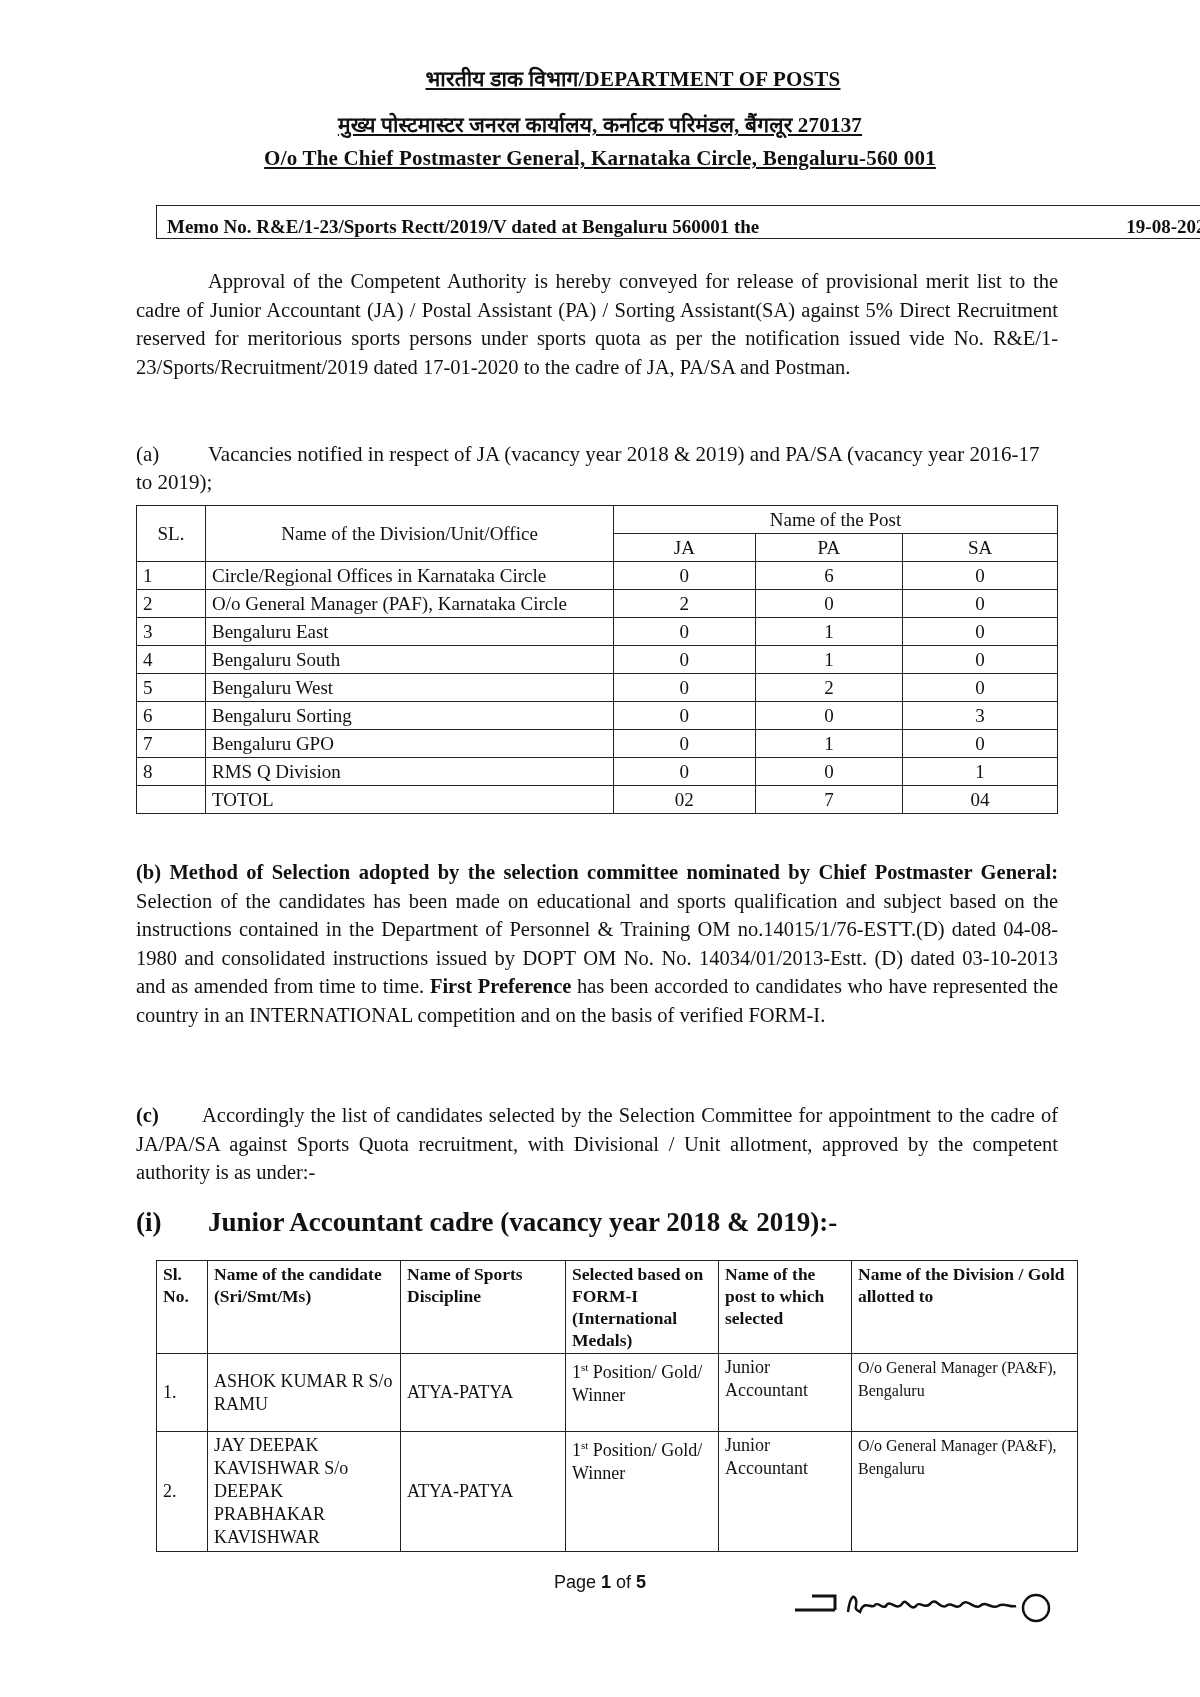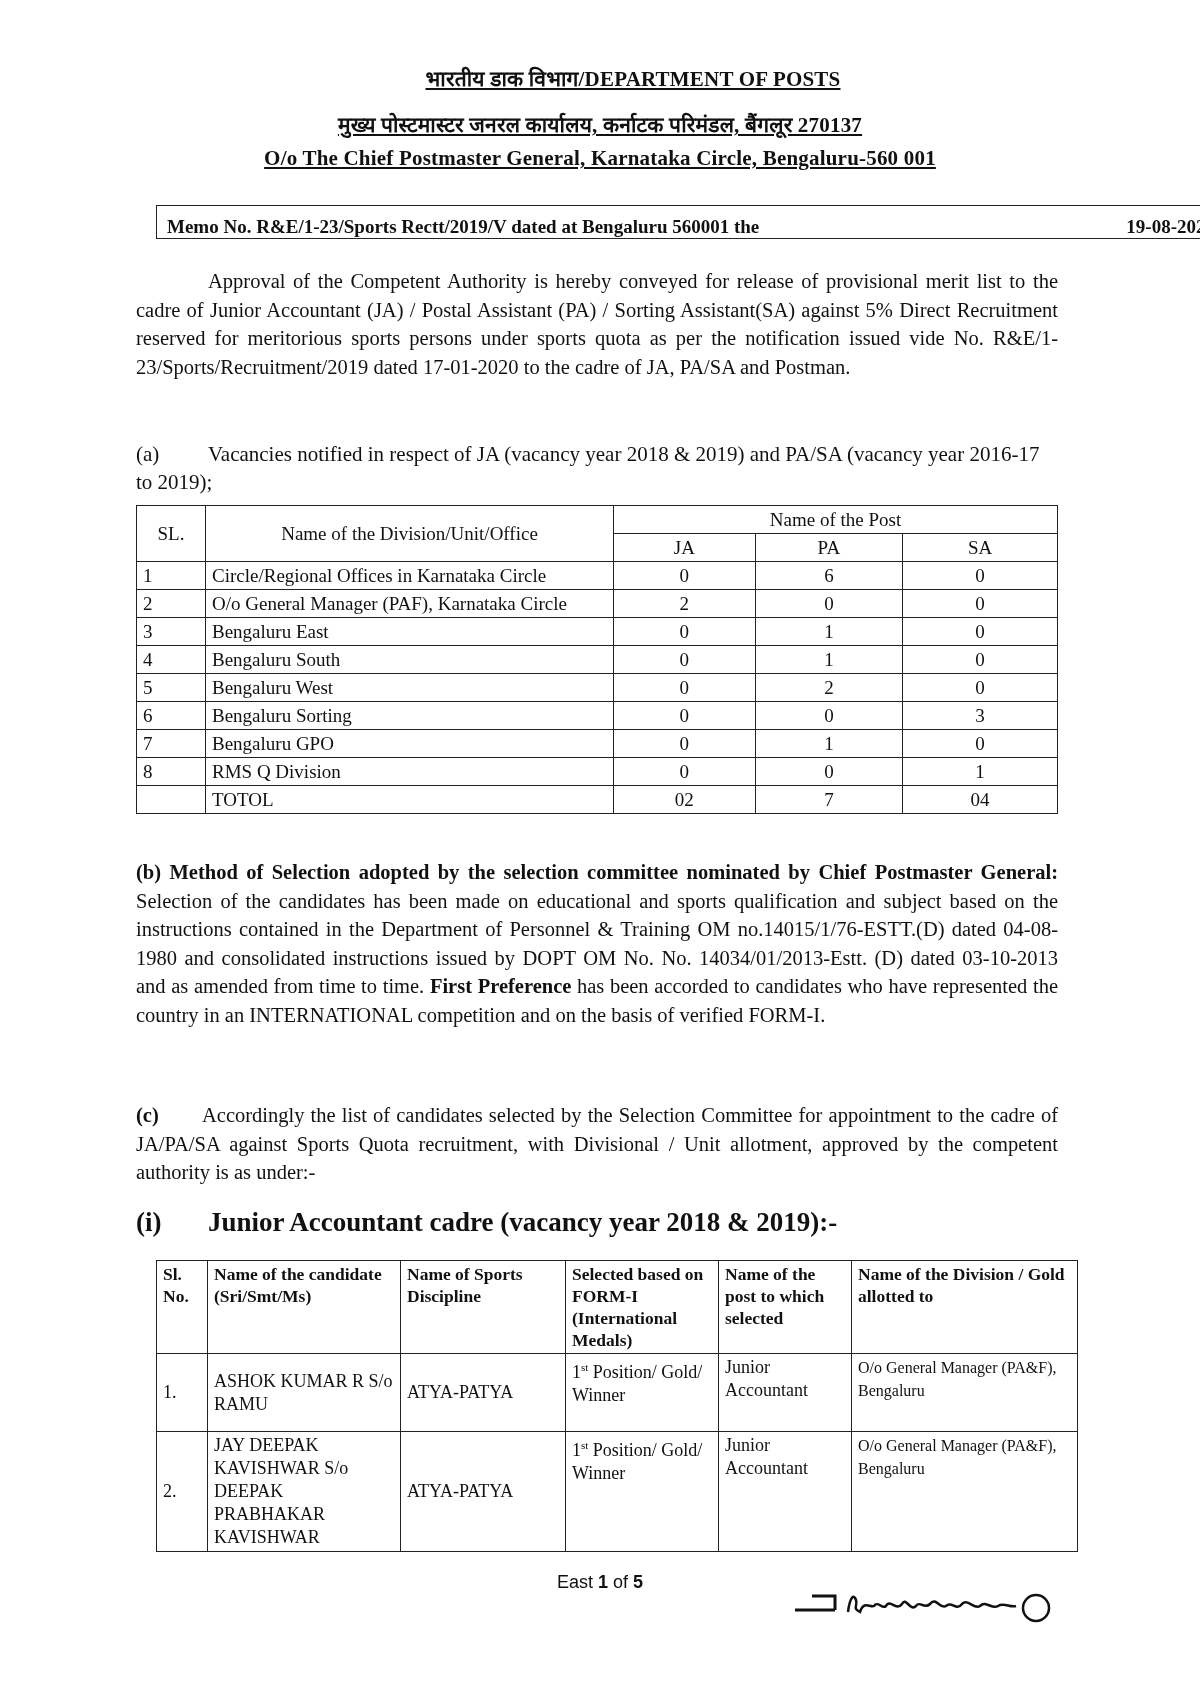--- a/index.html
+++ b/index.html
@@ -177,21 +177,21 @@
         <td>JAY DEEPAK KAVISHWAR S/o DEEPAK PRABHAKAR KAVISHWAR</td>
         <td class="mid">ATYA-PATYA</td>
         <td><span>1</span><sup>st</sup><span> Position/ Gold/ Winner</span></td>
         <td>Junior Accountant</td>
         <td style="font-size:16px;">O/o General Manager (PA&amp;F), Bengaluru</td>
       </tr>
     </tbody>
   </table>
 
   <div class="footer">
-    <span>East </span><b>1</b><span> of </span><b>5</b>
+    <span>Page </span><b>1</b><span> of </span><b>5</b>
   </div>
 
   <svg class="sig" viewBox="0 0 290 40" xmlns="http://www.w3.org/2000/svg">
     <path d="M5 24 L45 24 M22 10 L45 10 L45 24" stroke="#111" stroke-width="3" fill="none"></path>
     <path d="M58 26 C60 10, 64 8, 66 14 C68 20, 62 22, 70 26 C74 14, 80 22, 84 20 C88 14, 92 24, 96 20 C100 12, 106 26, 112 18 C116 10, 120 26, 126 20 C130 14, 134 24, 140 18 C146 10, 150 24, 156 20 C162 14, 166 26, 172 18 C178 12, 184 24, 190 20 C196 14, 202 24, 208 20 C214 16, 220 22, 226 20" stroke="#111" stroke-width="2.5" fill="none"></path>
     <circle cx="246" cy="22" r="13" stroke="#111" stroke-width="2.5" fill="none"></circle>
   </svg>
 
 </div>
 

